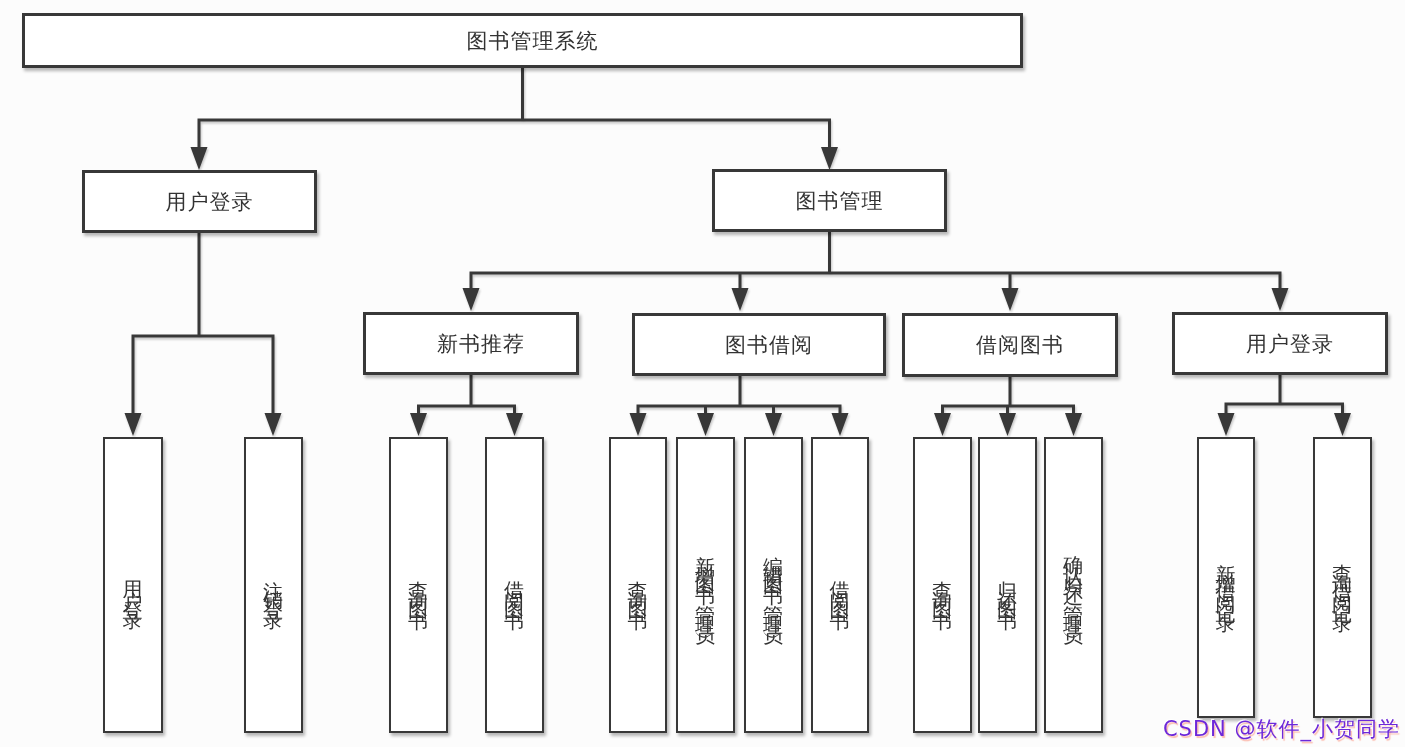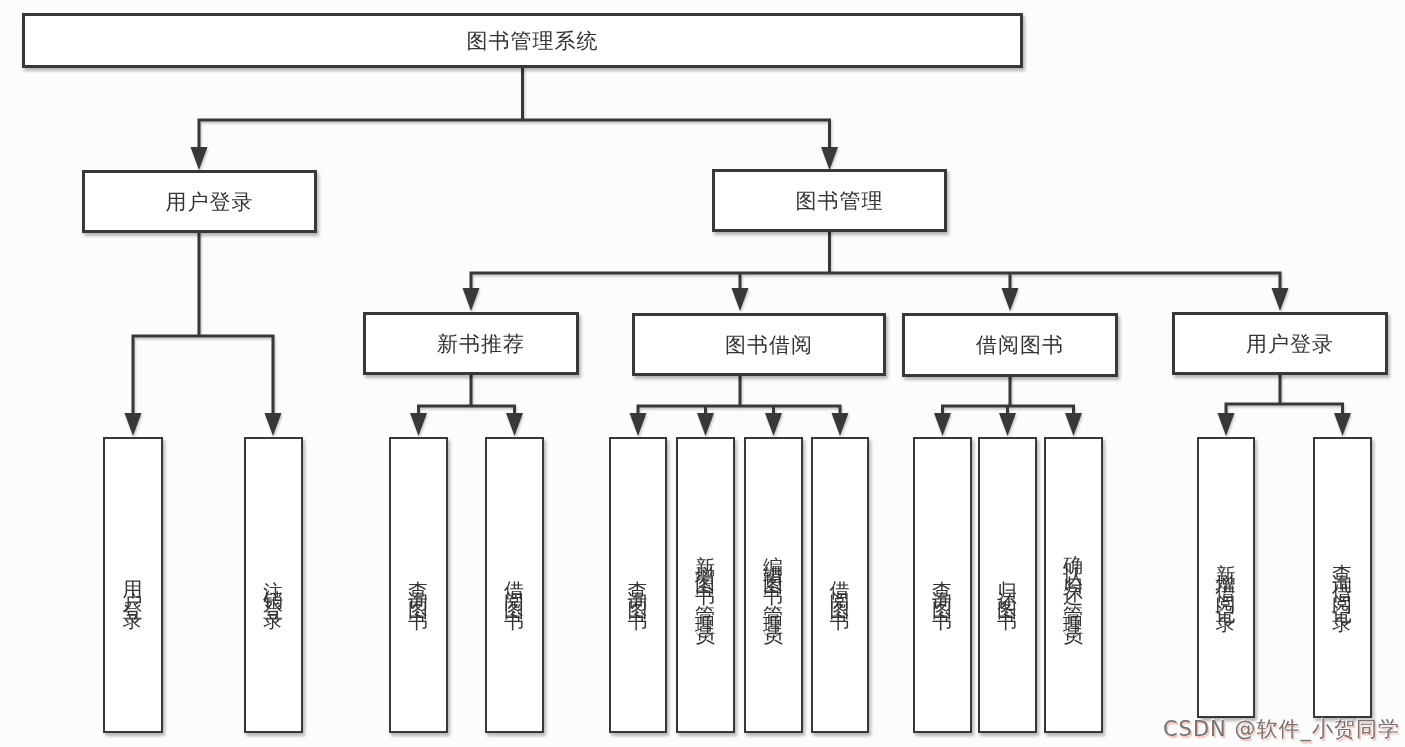--- a/index.html
+++ b/index.html
@@ -25,21 +25,21 @@
     background:#ffffff;border:2.5px solid #383838;
     display:flex;align-items:center;justify-content:center;
     box-shadow:2px 3px 3px rgba(0,0,0,.28);
   }
   .vlabel{
     writing-mode:vertical-rl;text-orientation:mixed;
     font-size:20px;line-height:1;letter-spacing:10px;color:#333333;
   }
   .watermark{
     position:absolute;z-index:5;right:5px;top:715px;
-    font-size:21px;letter-spacing:1px;color:#737373;
+    font-size:21px;letter-spacing:1px;color:#6d28d9;
     text-shadow:-1px -1px 0 rgba(255,255,255,.9), 1.5px 1.5px 1px rgba(252,85,49,.38);
     white-space:nowrap;
   }
 </style>
 </head>
 <body>
 
 <div class="canvas">
 
   <svg class="connectors" width="1405" height="747" viewBox="0 0 1405 747">

